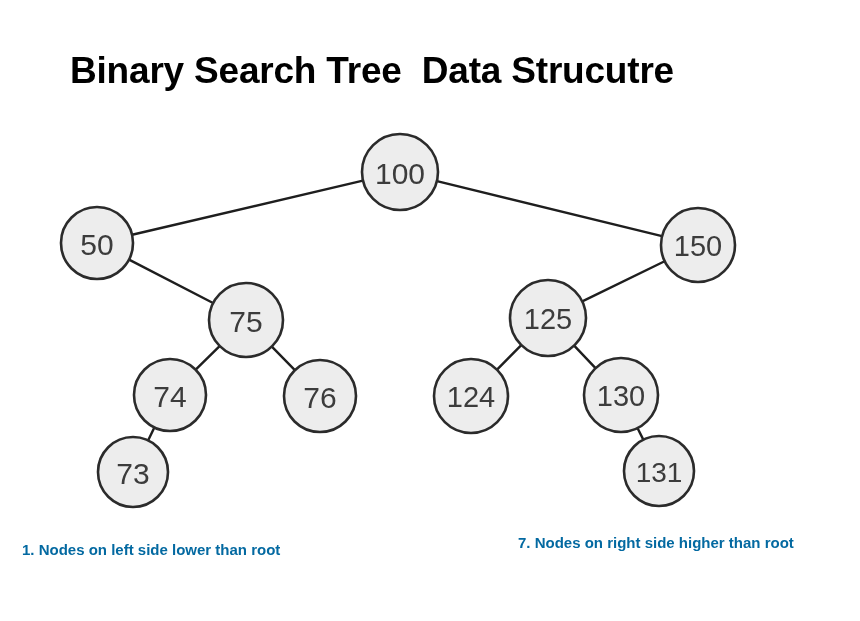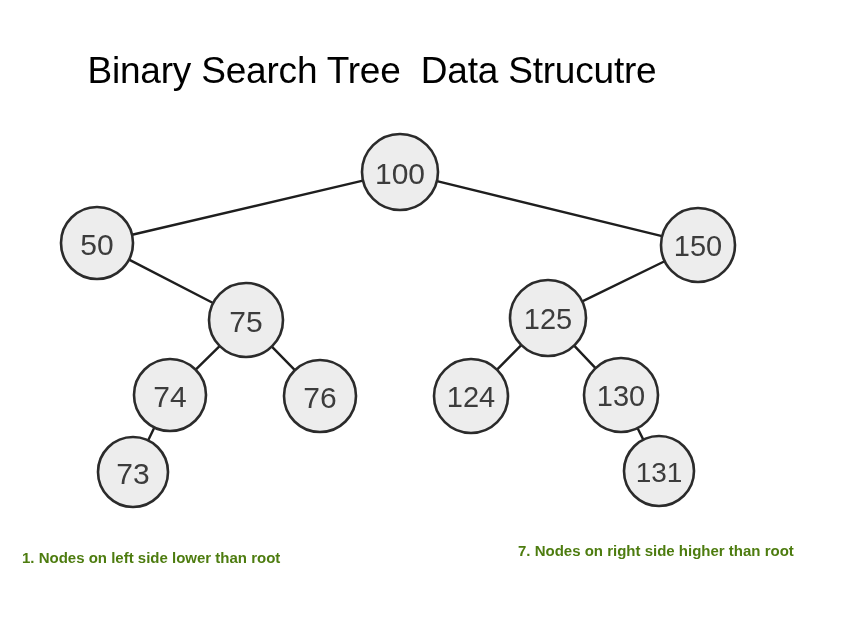--- a/index.html
+++ b/index.html
@@ -20,34 +20,33 @@
     width: 860px;
     height: 621px;
   }
   .title {
     position: absolute;
     left: 0;
     top: 50px;
     width: 744px;
     text-align: center;
     font-family: "Liberation Sans", sans-serif;
-    font-weight: normal;
+    font-weight: bold;
     font-size: 37px;
     letter-spacing: -0.2px;
     color: #000000;
     white-space: pre;
   }
   .caption {
     position: absolute;
     font-family: "Liberation Sans", sans-serif;
     font-weight: bold;
     font-size: 15px;
-    color: #4d7c0f;
+    color: #0369a1;
     white-space: nowrap;
-    margin-top: 8px;
   }
   #caption-left  { left: 22px;  top: 541px; }
   #caption-right { left: 518px; top: 534px; }
   svg text {
     font-family: "Liberation Sans", sans-serif;
     fill: #3c3c3c;
     text-anchor: middle;
     dominant-baseline: central;
   }
   .edge {

